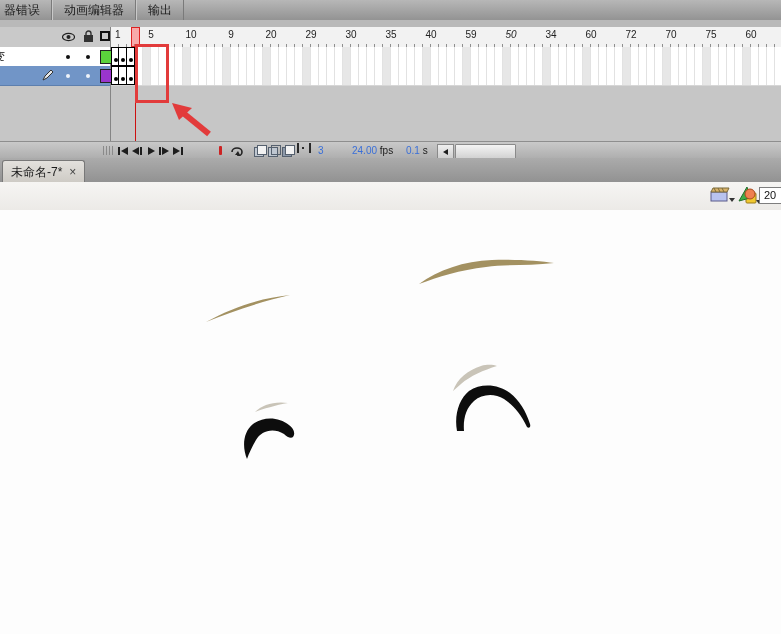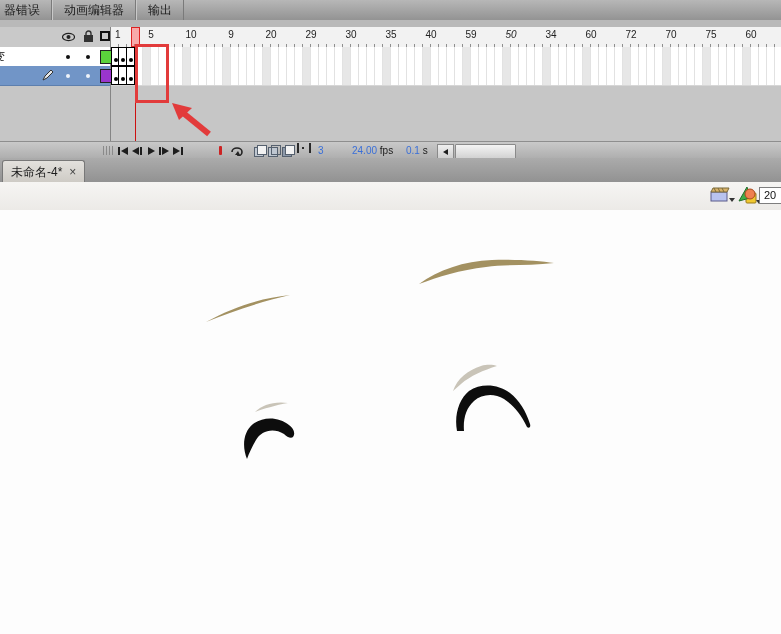--- a/index.html
+++ b/index.html
@@ -472,21 +472,21 @@
   </div>
 
   <div class="hscroll-arrow">
       <span class="tri-l"></span>
     </div>
   <div class="hscroll-thumb"></div>
 </div>
 
 <div class="abs doc-tabbar">
   <div class="doc-tab">
-    <span>未命名-4*</span>
+    <span>未命名-7*</span>
     <span class="doc-close">×</span>
   </div>
 </div>
 
 <div class="abs edit-bar">
   <svg class="abs" style="left:710px;top:4px" width="20" height="17" viewBox="0 0 20 17">
     <rect x="1" y="6" width="16" height="9" fill="#b9c3ef" stroke="#5a5a8a" stroke-width="1"></rect>
     <path d="M1 6 L17 6 L19 2 L3 2 Z" fill="#d8b26a" stroke="#7a6a3a" stroke-width="1"></path>
     <path d="M4 2 L6 6 M8 2 L10 6 M12 2 L14 6" stroke="#7a6a3a" stroke-width="1"></path>
   </svg>

